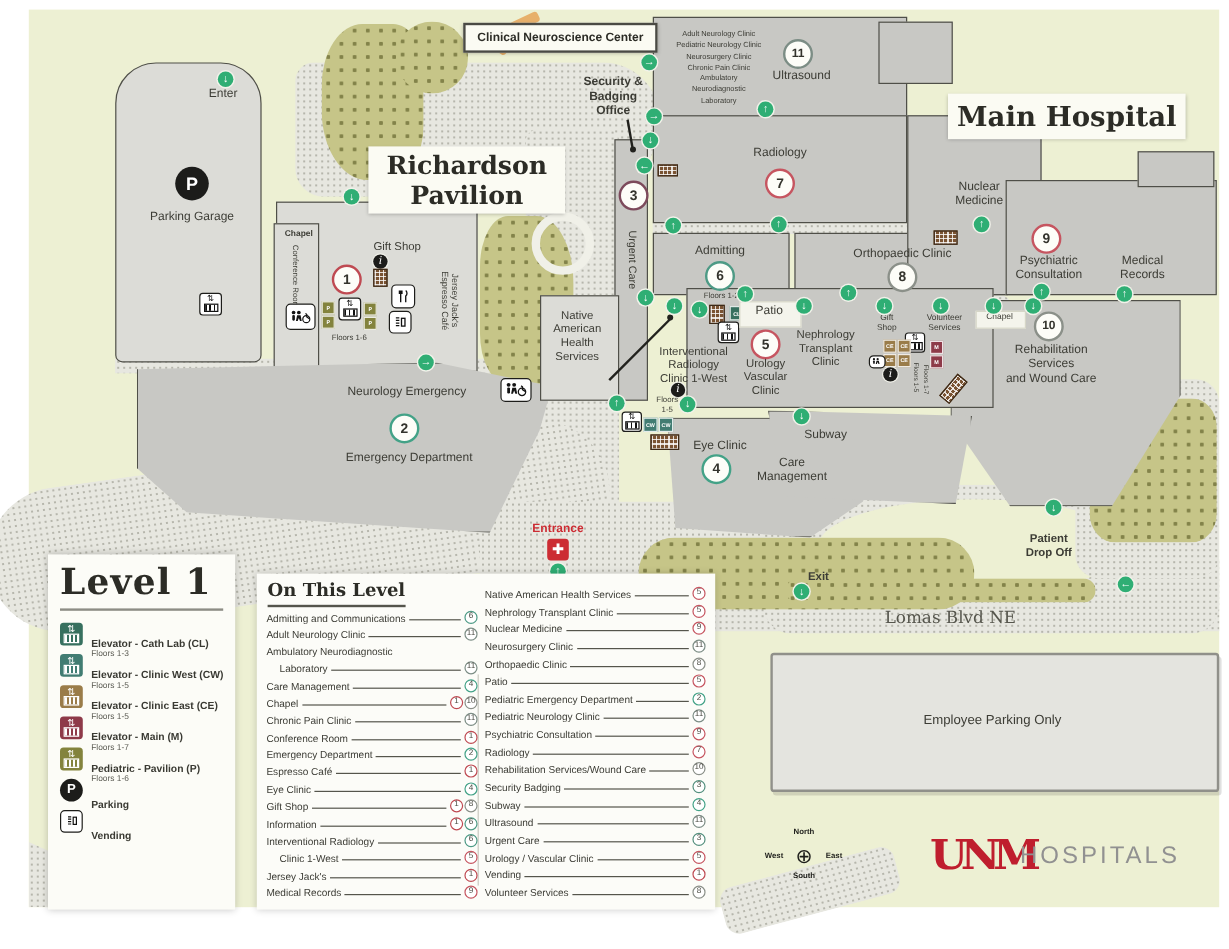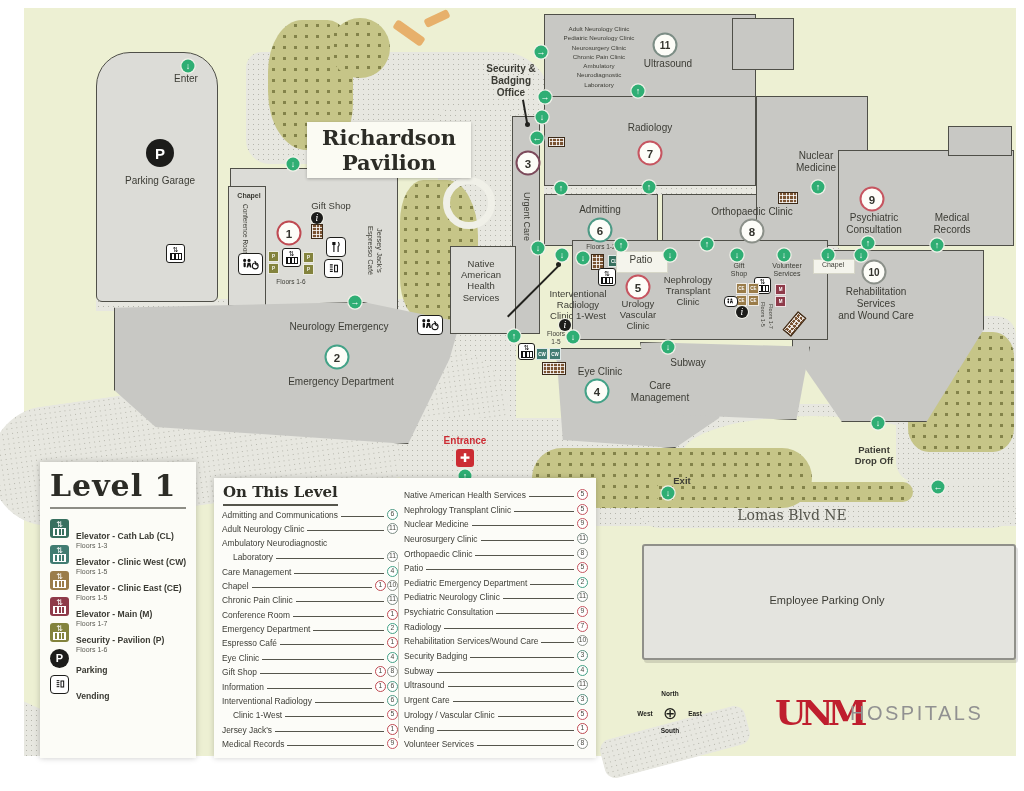--- a/index.html
+++ b/index.html
@@ -140,22 +140,24 @@
   <div class="bld" style="left:662px;top:194px;width:178px;height:52px;"></div>
   <div class="bld" style="left:756px;top:96px;width:112px;height:150px;"></div>
   <div class="bld" style="left:838px;top:150px;width:176px;height:96px;"></div>
   <div class="bld" style="left:948px;top:126px;width:64px;height:30px;"></div>
   <div class="bld" style="left:792px;top:250px;width:192px;height:172px;clip-path:polygon(0 0,100% 0,100% 46%,70% 100%,26% 100%,0 58%);"></div>
   <div class="bld" style="left:572px;top:240px;width:256px;height:100px;"></div>
   <div class="bld" style="left:556px;top:348px;width:170px;height:100px;clip-path:polygon(0 0,100% 0,96% 70%,70% 100%,4% 92%);"></div>
   <div class="bld" style="left:640px;top:342px;width:170px;height:78px;clip-path:polygon(0 0,100% 6%,92% 100%,8% 92%);"></div>
   <div class="bld light" style="left:450px;top:246px;width:66px;height:88px;"></div>
 
+  <div class="titlebox" style="left:386px;top:19px;width:158px;height:21px;font-family:'Liberation Sans',sans-serif;font-size:10px;border:2px solid #4a4a44;">Clinical Neuroscience Center</div>
   <div class="titlebox" style="left:307px;top:122px;width:164px;height:56px;font-size:21px;line-height:1.2;">Richardson
 Pavilion</div>
+  <div class="titlebox" style="left:790px;top:78px;width:198px;height:38px;font-size:23px;">Main Hospital</div>
 
   <span class="ar" style="left:188px;top:66px;">↓</span>
   <div class="lbl l10" style="left:186px;top:73px;">Enter</div>
   <div class="pcirc" style="left:146px;top:139px;width:28px;height:28px;font-size:15px;">
       <span>P</span>
     </div>
   <div class="lbl l10" style="left:160px;top:175px;width:110px;">Parking Garage</div>
   <div class="elev" style="left:166px;top:244px;">
       <span class="eg">⇅</span>
       <span class="grid"></span>
@@ -419,21 +421,21 @@
             <div class="t">Elevator - Main (M)</div>
             <div class="s">Floors 1-7</div>
           </div>
         </div>
         <div class="lgrow">
           <div class="lgicon" style="background: rgb(131, 131, 61);">
             <span class="eg">⇅</span>
             <span class="grid"></span>
           </div>
           <div class="lgtxt">
-            <div class="t">Security - Pavilion (P)</div>
+            <div class="t">Pediatric - Pavilion (P)</div>
             <div class="s">Floors 1-6</div>
           </div>
         </div>
         <div class="lgrow">
           <div class="lgicon" style="background: rgb(28, 28, 26); border-radius: 50%; color: rgb(255, 255, 255); font-weight: bold; font-size: 11px;">P</div>
           <div class="lgtxt">
             <div class="t">Parking</div>
           </div>
         </div>
         <div class="lgrow">

